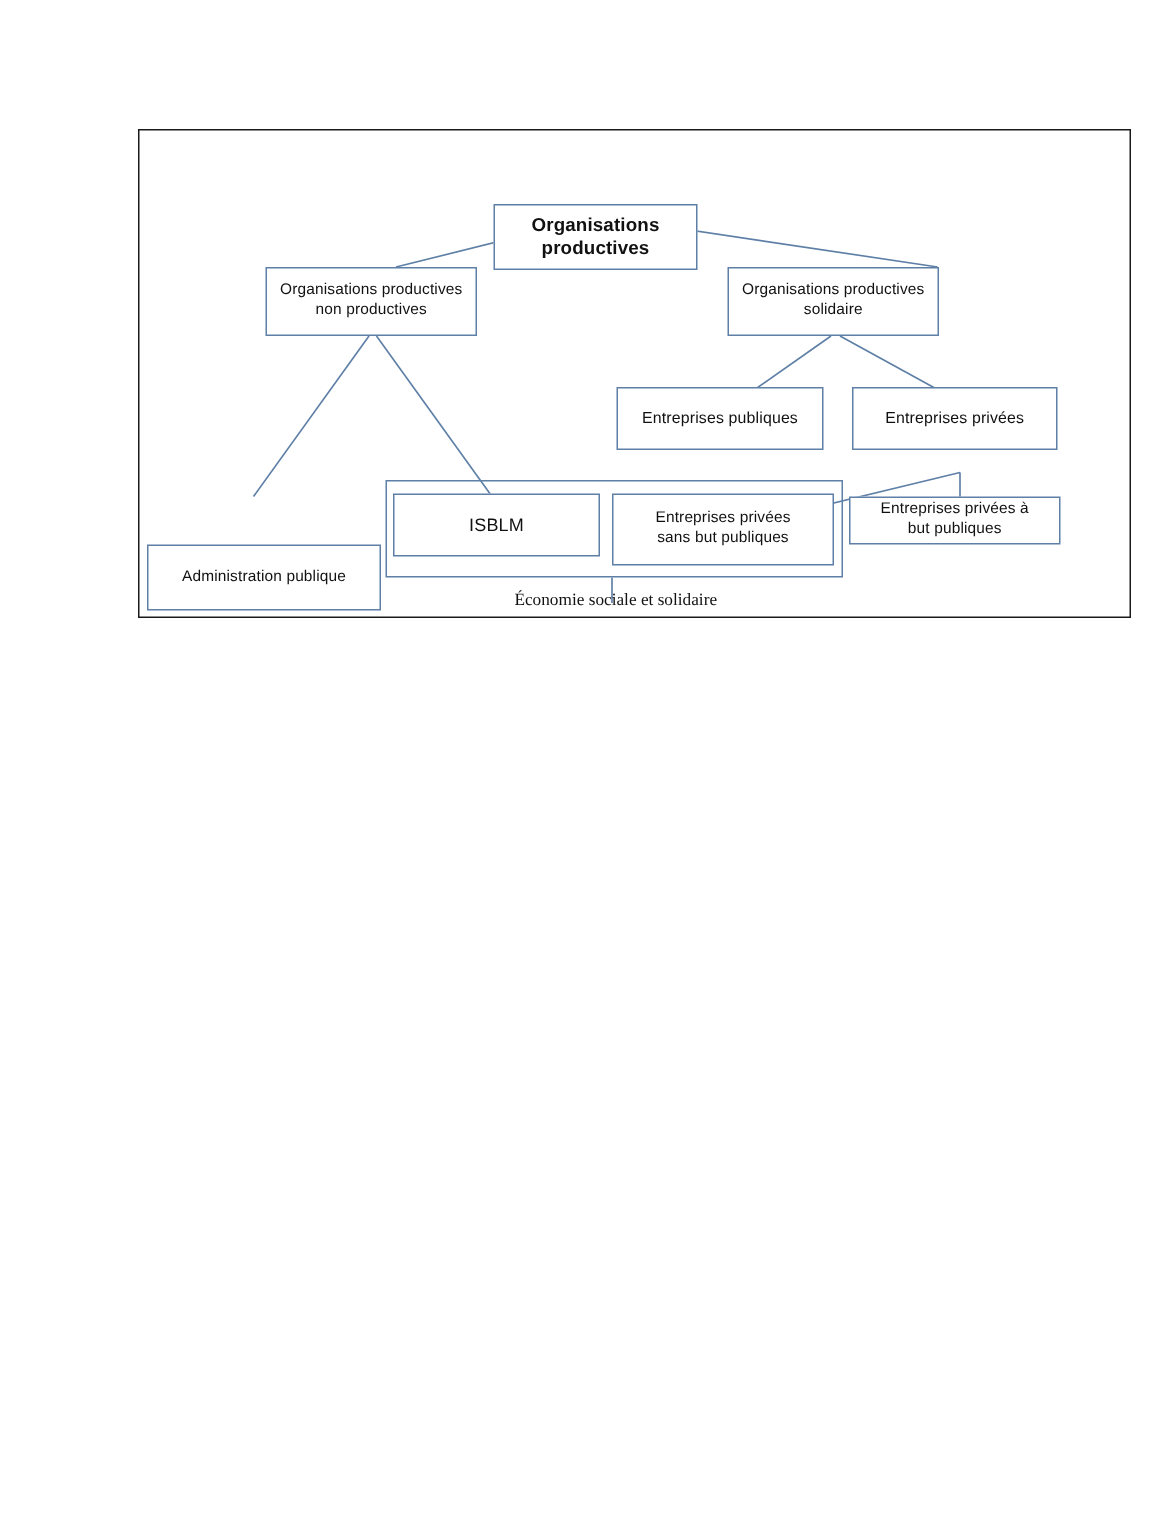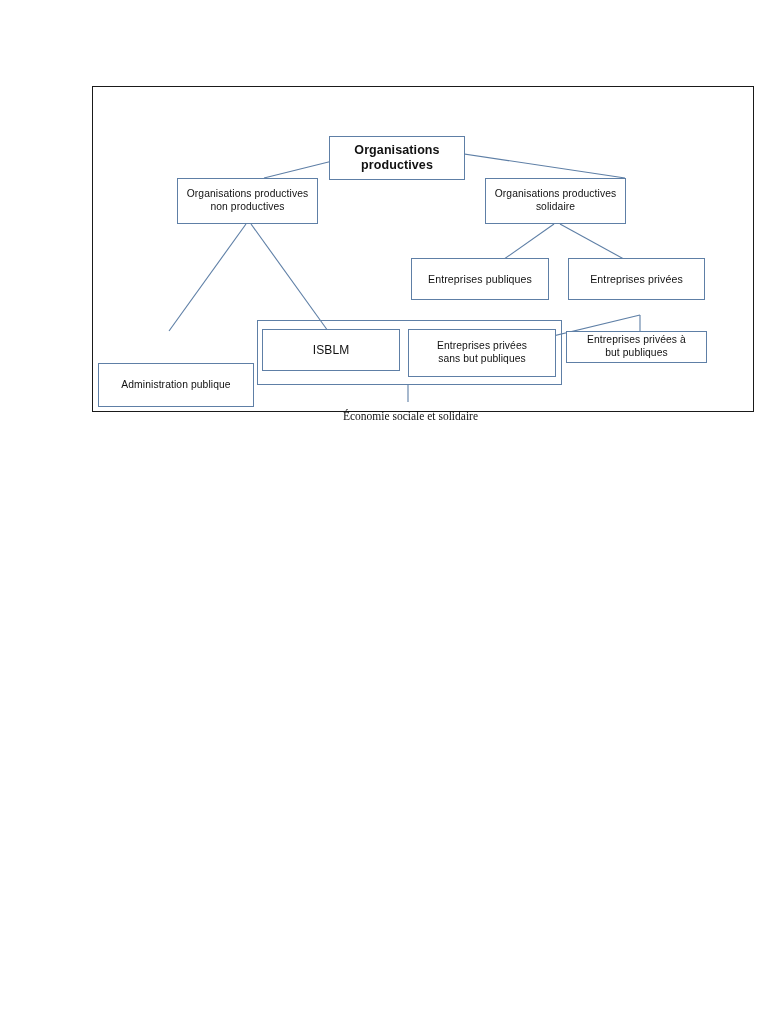--- a/index.html
+++ b/index.html
@@ -90,21 +90,20 @@
     background: transparent;
   }
 
   .caption {
     position: absolute;
     font-family: "Liberation Serif", serif;
     font-size: 11.5px;
     color: #111111;
     white-space: nowrap;
     text-align: center;
-    margin-top: 16px;
   }
 </style>
 </head>
 <body>
 
 <div id="page">
 
   <div class="frame"></div>
 
   <svg class="connectors" viewBox="0 0 662 326">

